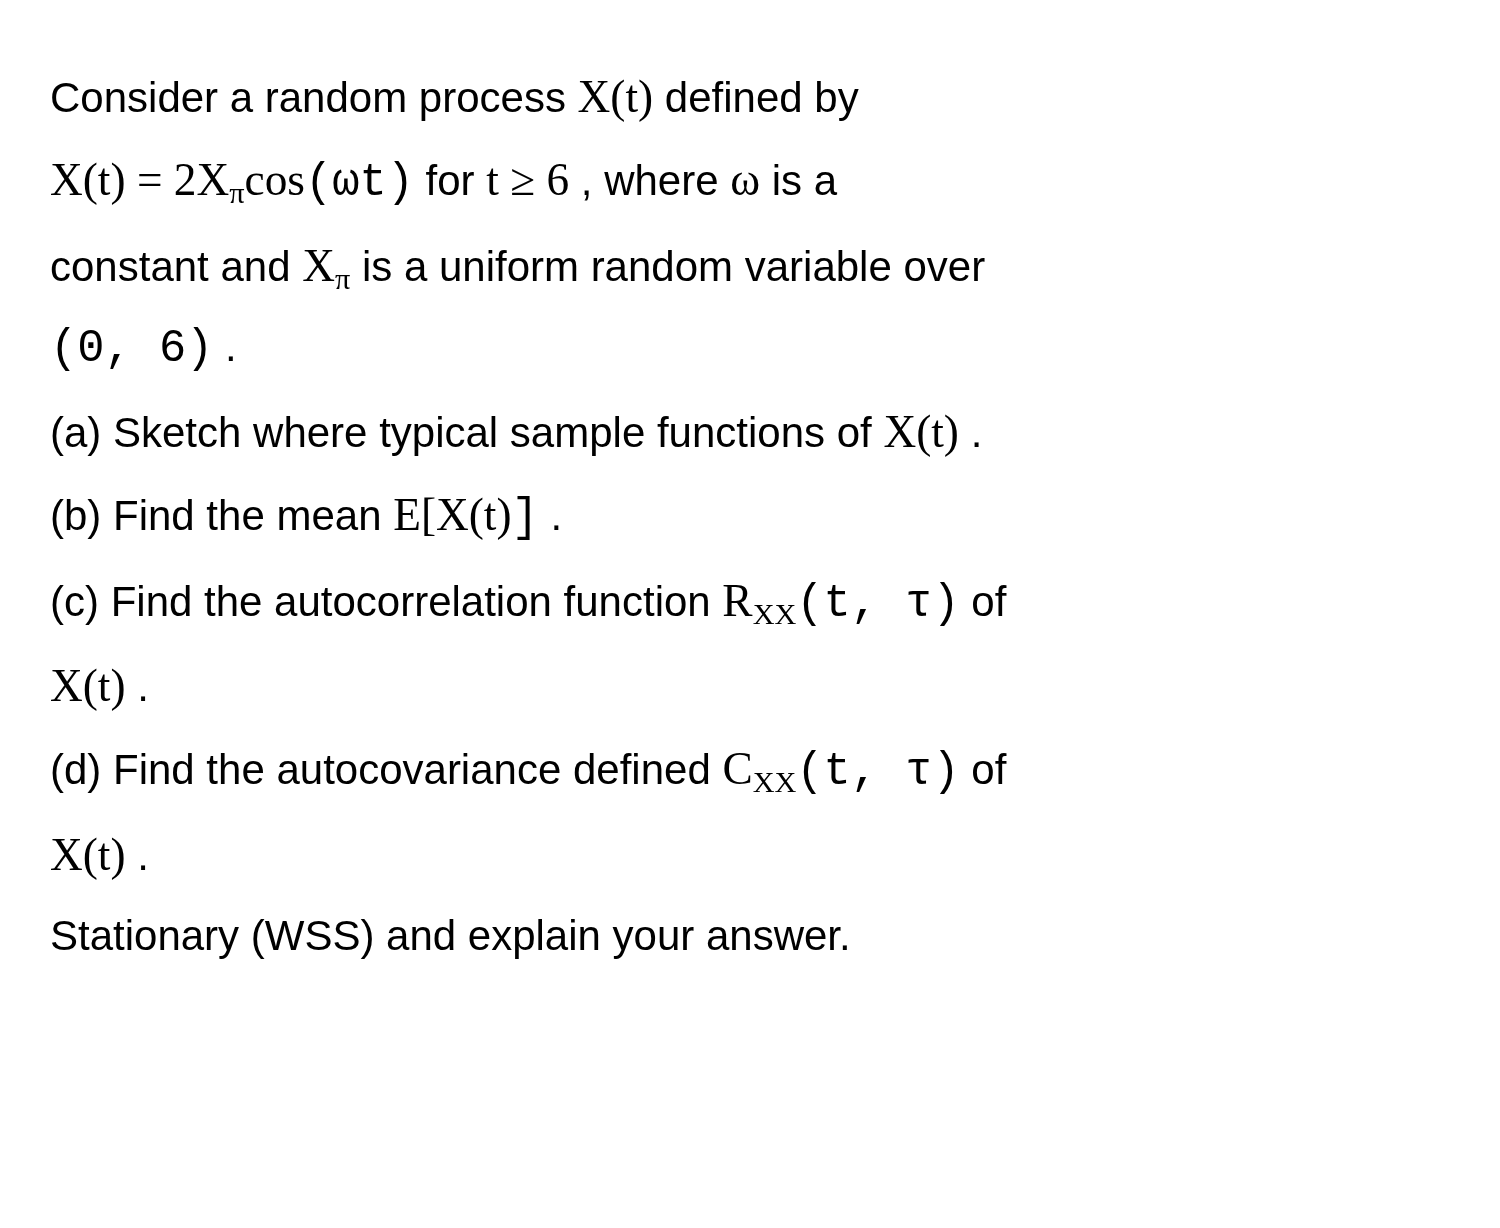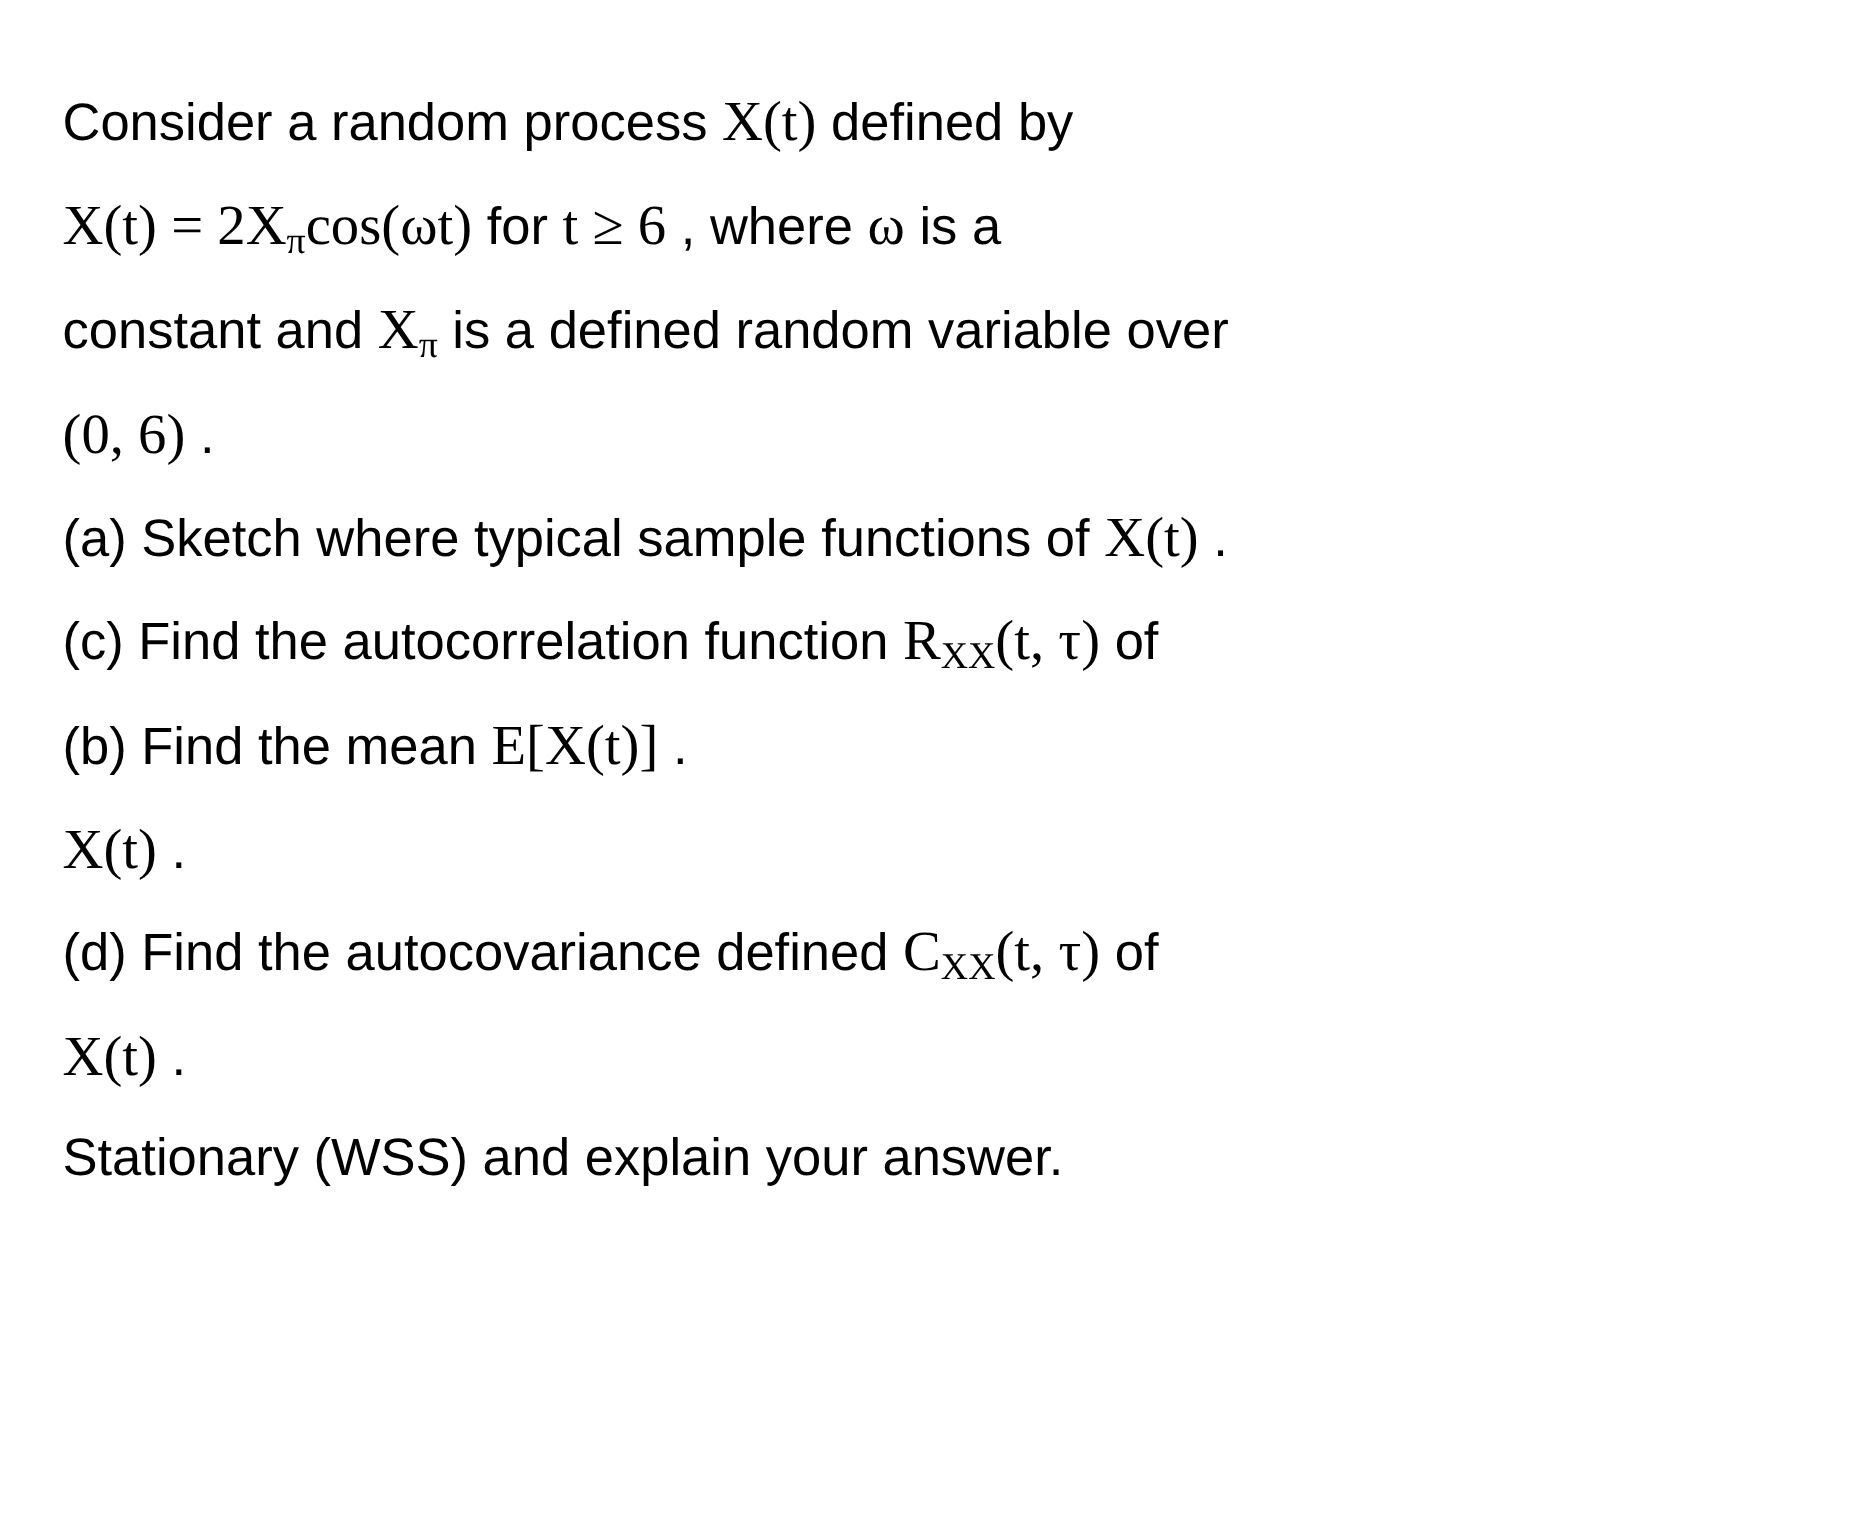--- a/index.html
+++ b/index.html
@@ -13,21 +13,21 @@
       font-size: 42px;
       line-height: 1.65;
     }
     .content p {
       margin-bottom: 8px;
     }
     .math-serif {
       font-family: "Times New Roman", Georgia, serif;
     }
     .math-up {
-      font-family: Liberation Serif, serif;
+      font-family: Liberation Mono, monospace;
       font-style: normal;
       text-align: right;
     }
     .sub {
       font-size: 0.72em;
       vertical-align: -0.25em;
     }
     .math-big {
       font-size: 1.08em;
     }
@@ -48,41 +48,41 @@
     <span> for </span>
     <span class="math-serif math-big">t ≥ 6</span>
     <span> , where </span>
     <span class="math-serif math-big">ω</span>
     <span> is a</span>
   </p>
 
   <p>
     <span>constant and </span>
     <span class="math-serif math-big">X</span><span class="math-serif sub">π</span>
-    <span> is a defined random variable over</span>
+    <span> is a uniform random variable over</span>
   </p>
 
   <p>
     <span class="math-up math-big">(0, 6)</span><span> .</span>
   </p>
 
   <p>
     <span>(a) Sketch where typical sample functions of </span>
     <span class="math-serif math-big">X(t)</span><span> .</span>
   </p>
 
   <p>
+    <span>(b) Find the mean </span>
+    <span class="math-serif math-big">E[</span><span class="math-serif math-big">X(t)</span><span class="math-up math-big">]</span><span> .</span>
+  </p>
+
+  <p>
     <span>(c) Find the autocorrelation function </span>
     <span class="math-serif math-big">R</span><span class="math-serif sub">XX</span><span class="math-up math-big">(t, τ)</span>
     <span> of</span>
-  </p>
-
-  <p>
-    <span>(b) Find the mean </span>
-    <span class="math-serif math-big">E[</span><span class="math-serif math-big">X(t)</span><span class="math-up math-big">]</span><span> .</span>
   </p>
 
   <p>
     <span class="math-serif math-big">X(t)</span><span> .</span>
   </p>
 
   <p>
     <span>(d) Find the autocovariance defined </span>
     <span class="math-serif math-big">C</span><span class="math-serif sub">XX</span><span class="math-up math-big">(t, τ)</span>
     <span> of</span>

